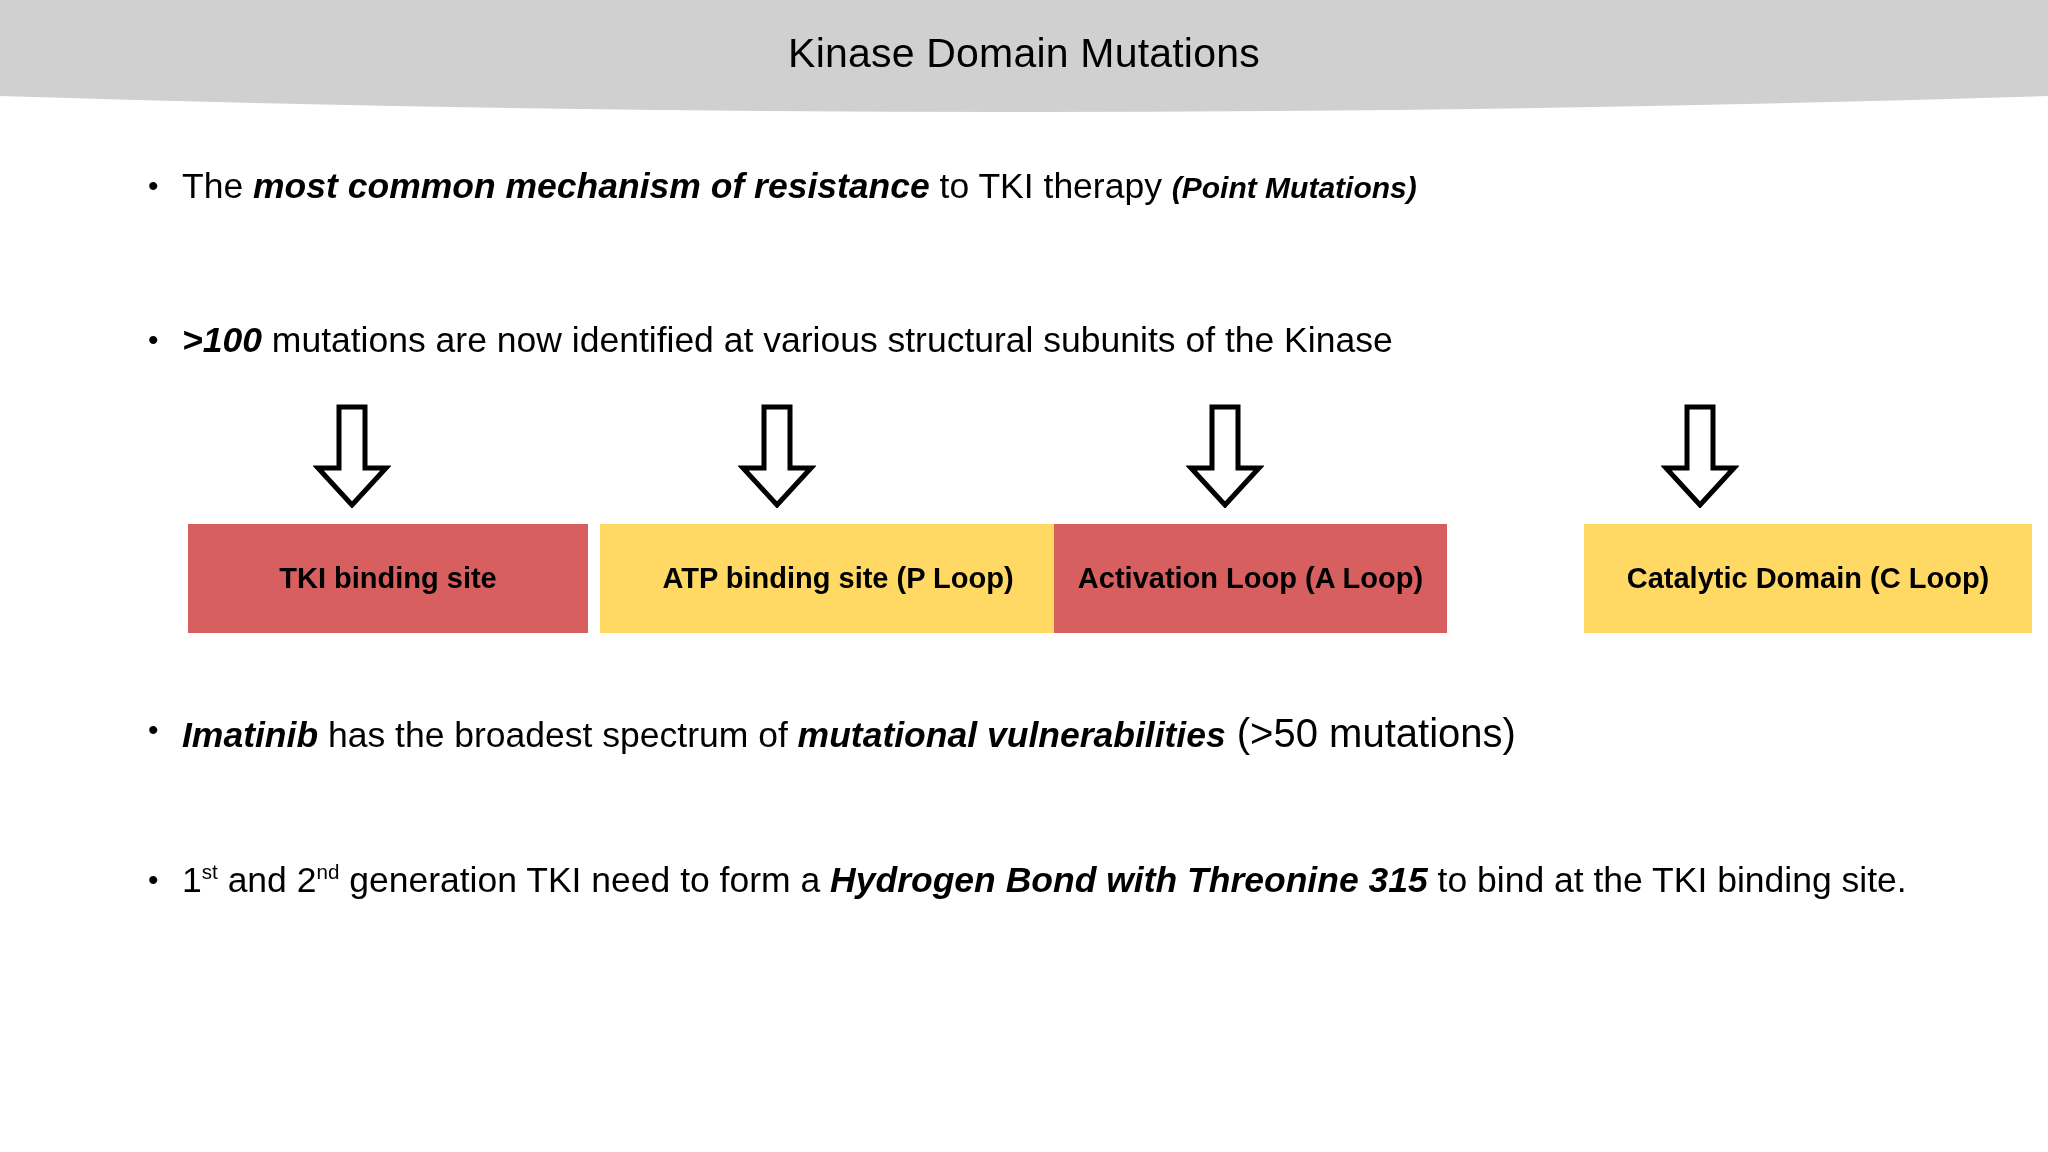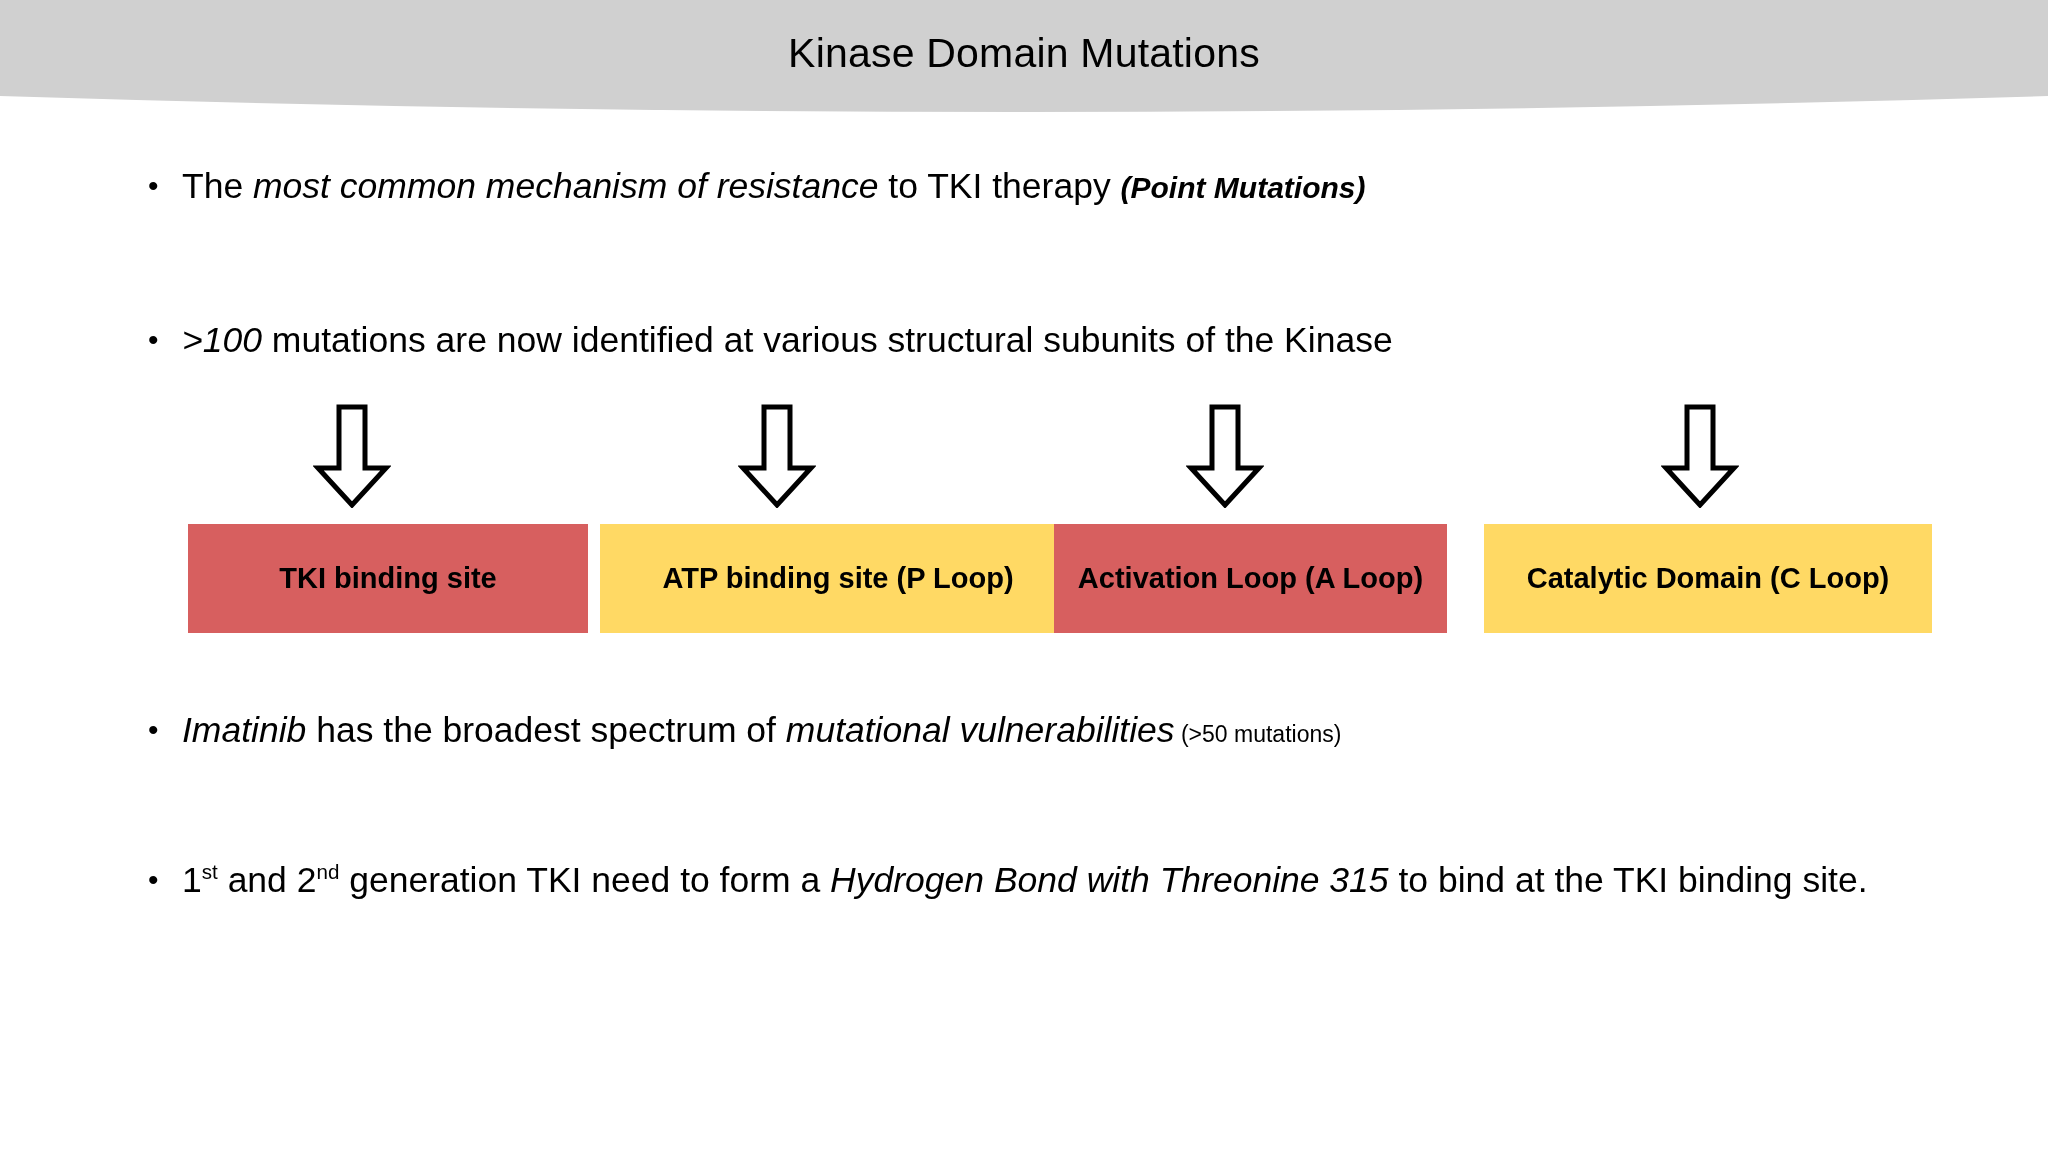--- a/index.html
+++ b/index.html
@@ -59,30 +59,30 @@
     width: 34px;
     flex: 0 0 34px;
     font-size: 30px;
     line-height: 1.32;
     color: #000000;
   }
   .bullet-text {
     flex: 1 1 auto;
   }
   .b-em {
-    font-weight: normal;
+    font-weight: bold;
     font-style: italic;
   }
   .b-small-em {
     font-weight: bold;
     font-style: italic;
     font-size: 30px;
   }
   .b-small {
-    font-size: 23px;
+    font-size: 40px;
     margin-top: 8px;
   }
   sup {
     font-size: 0.58em;
     vertical-align: super;
     line-height: 0;
   }
 
   #bullet-1 { left: 148px; top: 166px; width: 1800px; }
   #bullet-2 { left: 148px; top: 320px; width: 1800px; }
@@ -175,15 +175,15 @@
 
 <div class="domain-box" id="domain-box-0" style="left: 140px; width: 400px; background: rgb(215, 95, 95);">
   <span>TKI binding site</span>
 </div>
 <div class="domain-box" id="domain-box-1" style="left: 552px; width: 476px; background: rgb(255, 217, 100);">
   <span>ATP binding site (P Loop)</span>
 </div>
 <div class="domain-box" id="domain-box-2" style="left: 1006px; width: 393px; background: rgb(215, 95, 95);">
   <span>Activation Loop (A Loop)</span>
 </div>
-<div class="domain-box" id="domain-box-3" style="left: 1436px; width: 448px; background: rgb(255, 217, 100);">
+<div class="domain-box" id="domain-box-3" style="left: 1536px; width: 448px; background: rgb(255, 217, 100);">
   <span>Catalytic Domain (C Loop)</span>
 </div>
 
 </body></html>

